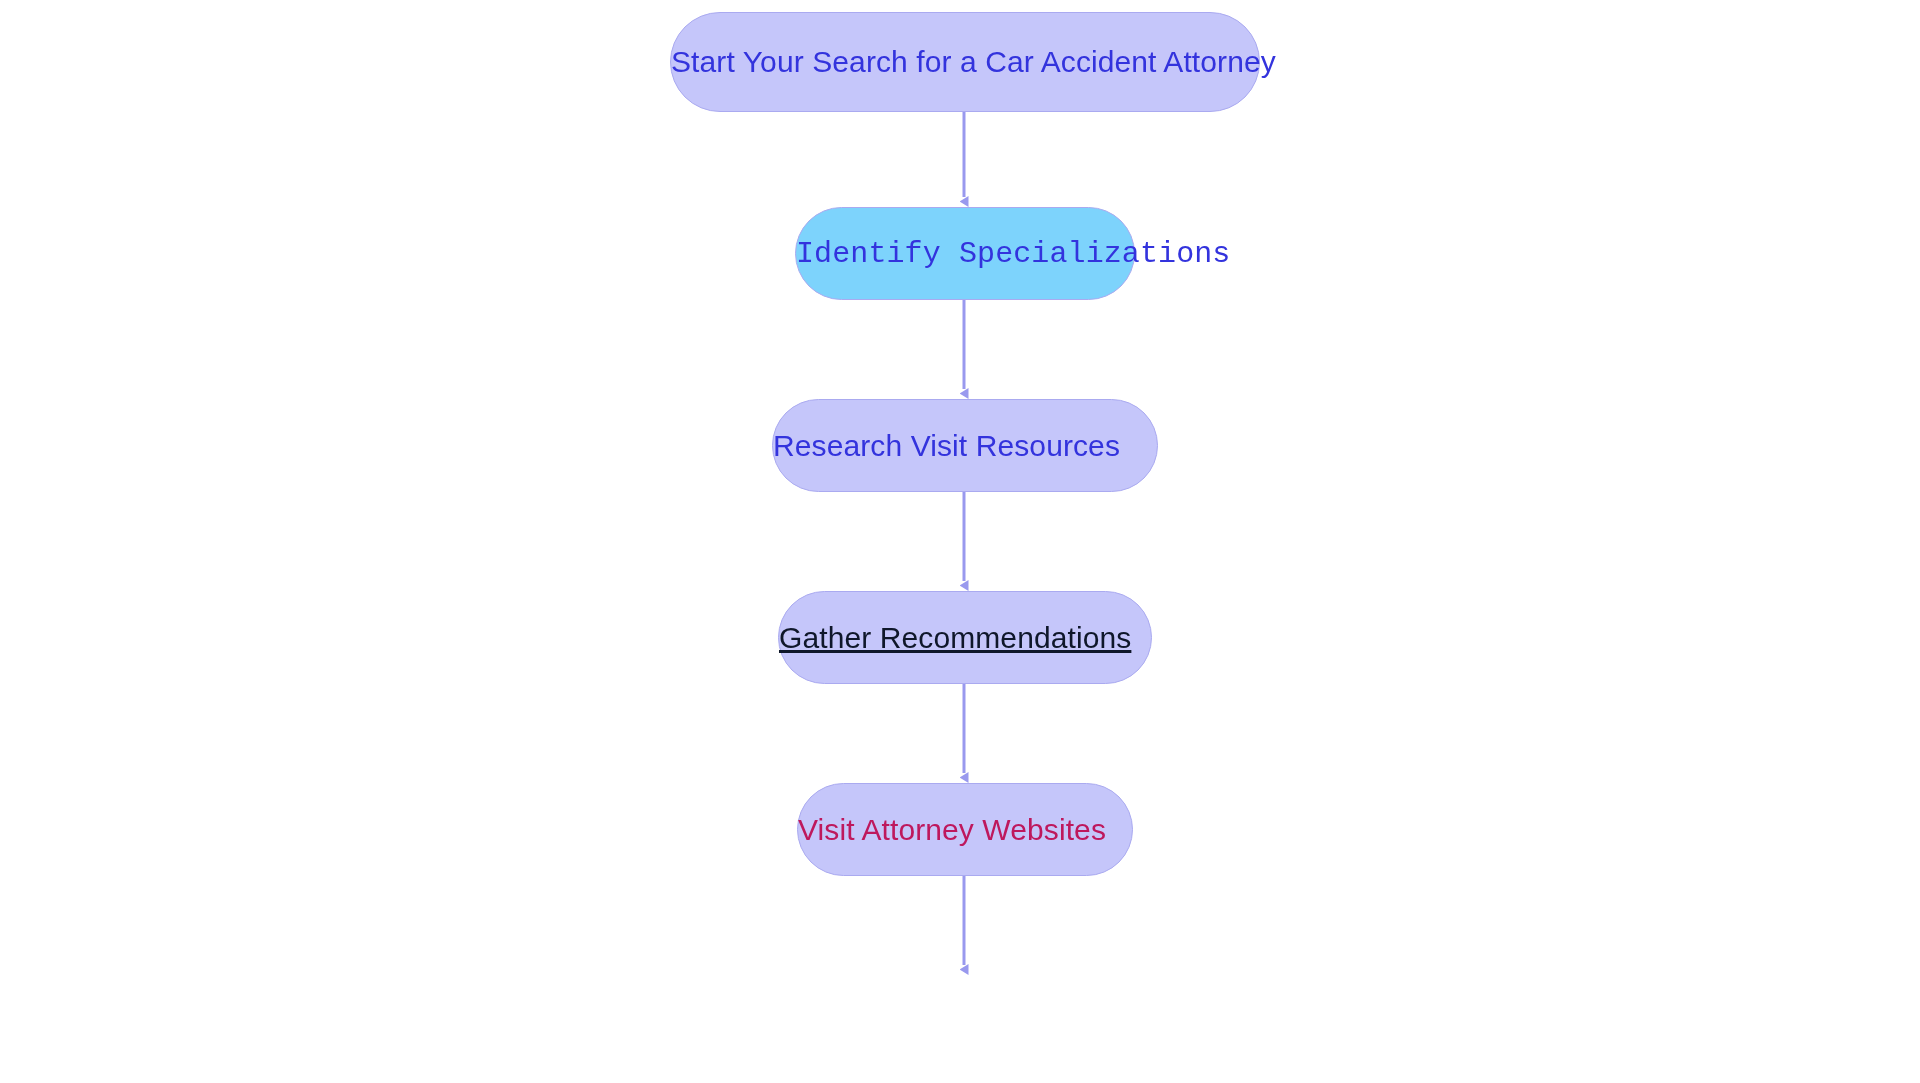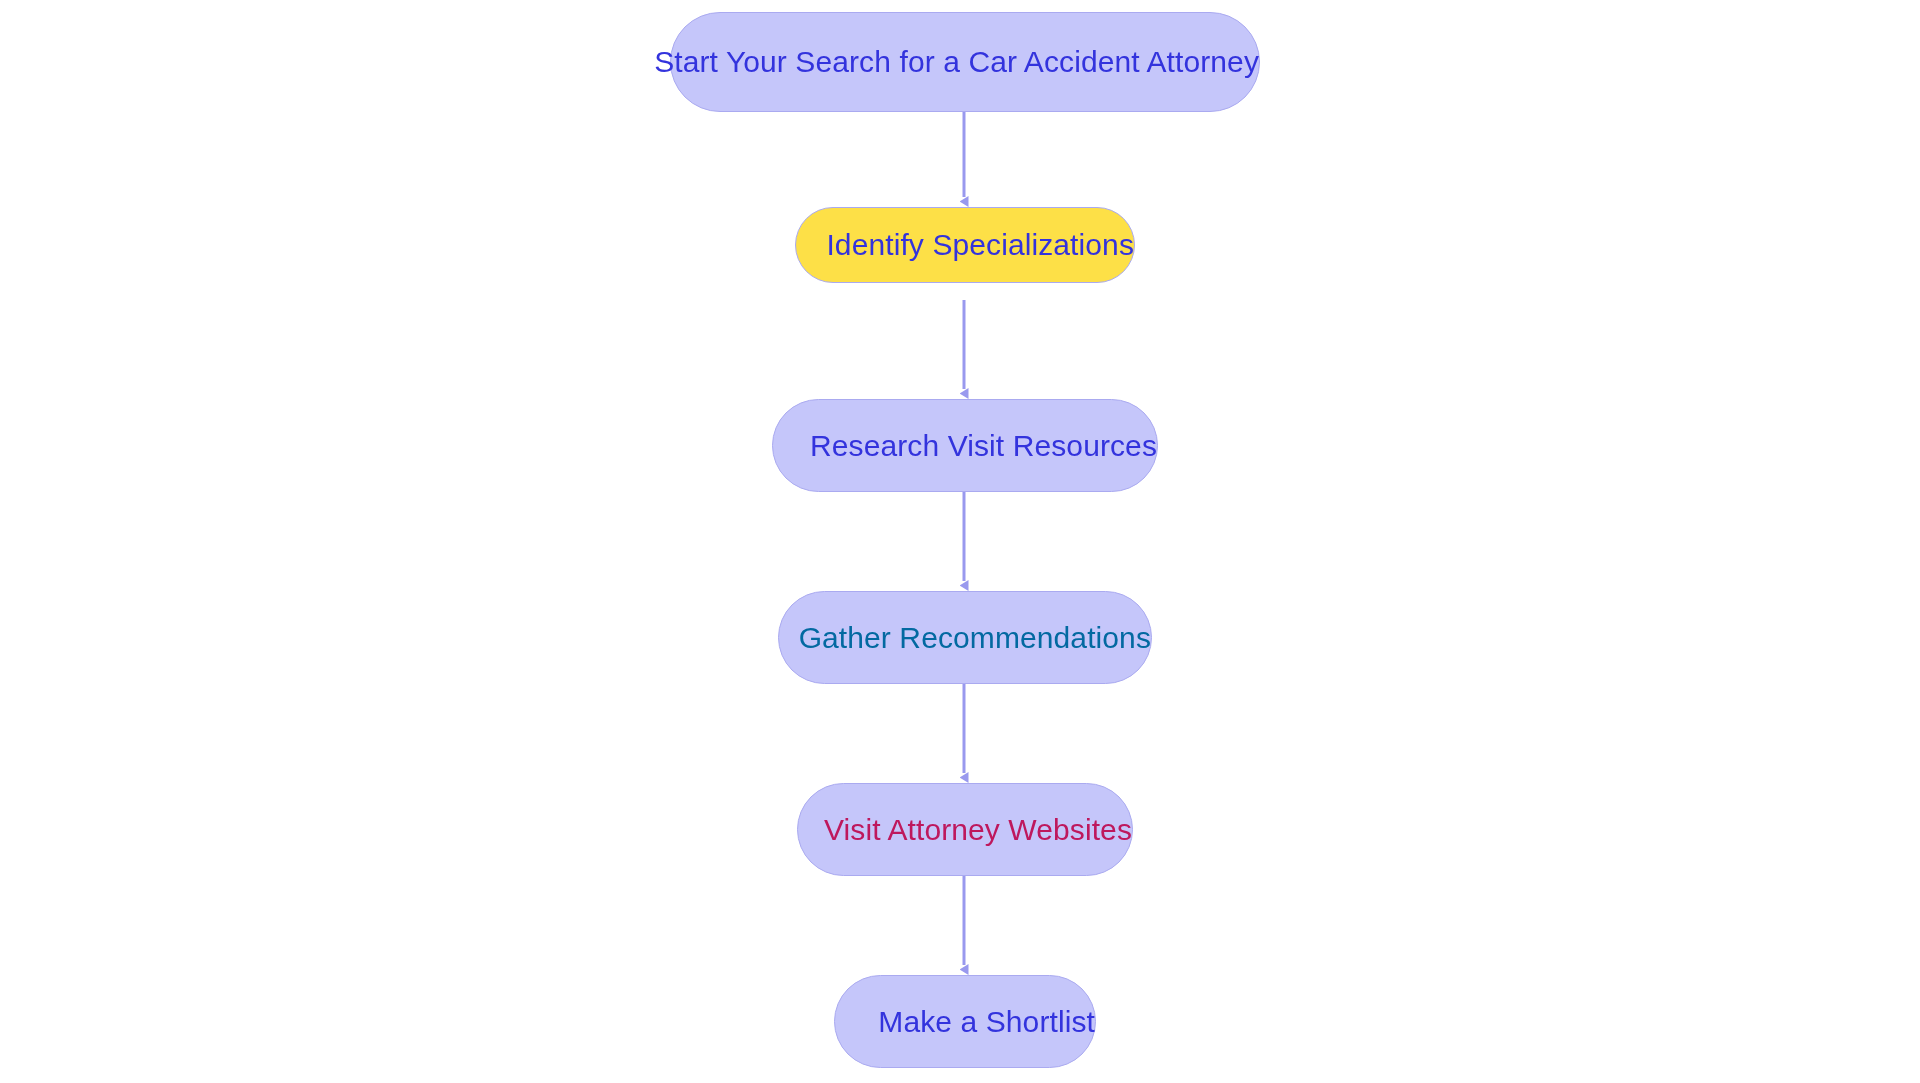--- a/index.html
+++ b/index.html
@@ -19,21 +19,21 @@
     width: 1920px;
     height: 1083px;
     background: #ffffff;
   }
 
   .flow-node {
     position: absolute;
     box-sizing: border-box;
     display: flex;
     align-items: center;
-    justify-content: flex-end;
+    justify-content: flex-start;
     background: #c5c6fa;
     border: 1px solid #aaaaf0;
     border-radius: 9999px;
     color: #3333dd;
     font-size: 30px;
     font-weight: 400;
     letter-spacing: 0.1px;
     line-height: 1;
     white-space: nowrap;
     -webkit-font-smoothing: antialiased;
@@ -73,33 +73,30 @@
       <line x1="964" y1="492" x2="964" y2="581" stroke="#9999ee" stroke-width="3" marker-end="url(#arrowhead)"></line>
       <line x1="964" y1="684" x2="964" y2="773" stroke="#9999ee" stroke-width="3" marker-end="url(#arrowhead)"></line>
       <line x1="964" y1="876" x2="964" y2="965" stroke="#9999ee" stroke-width="3" marker-end="url(#arrowhead)"></line>
     </g>
   </svg>
 
   <div class="flow-node" id="node-0" style="left: 670px; top: 12px; width: 590px; height: 100px; background: rgb(197, 198, 250); border-color: rgb(170, 170, 240); color: rgb(51, 51, 221);">
     <span class="flow-node-label" style="color: rgb(51, 51, 221);">Start Your Search for a Car Accident Attorney</span>
   </div>
 
-  <div class="flow-node" id="node-1" style="left: 795px; top: 207px; width: 340px; height: 76px; background: #fde047; border-color: rgb(170, 170, 240); color: rgb(51, 51, 221);">
+  <div class="flow-node" id="node-1" style="left: 795px; top: 207px; width: 340px; height: 93px; background: #7dd3fc; border-color: rgb(170, 170, 240); color: rgb(51, 51, 221); font-family: Liberation Mono, monospace;">
     <span class="flow-node-label" style="color: rgb(51, 51, 221);">Identify Specializations</span>
   </div>
 
   <div class="flow-node" id="node-2" style="left: 772px; top: 399px; width: 386px; height: 93px; background: rgb(197, 198, 250); border-color: rgb(170, 170, 240); color: rgb(51, 51, 221);">
     <span class="flow-node-label" style="color: rgb(51, 51, 221);">Research Visit Resources</span>
   </div>
 
   <div class="flow-node" id="node-3" style="left: 778px; top: 591px; width: 374px; height: 93px; background: rgb(197, 198, 250); border-color: rgb(170, 170, 240); color: rgb(51, 51, 221);">
-    <span class="flow-node-label" style="color: #0369a1;">Gather Recommendations</span>
+    <span class="flow-node-label" style="color: #0f172a; text-decoration: underline;">Gather Recommendations</span>
   </div>
 
   <div class="flow-node" id="node-4" style="left: 797px; top: 783px; width: 336px; height: 93px; background: rgb(197, 198, 250); border-color: rgb(170, 170, 240); color: rgb(51, 51, 221);">
     <span class="flow-node-label" style="color: #be185d;">Visit Attorney Websites</span>
   </div>
 
-  <div class="flow-node" id="node-5" style="left: 834px; top: 975px; width: 262px; height: 93px; background: rgb(197, 198, 250); border-color: rgb(170, 170, 240); color: rgb(51, 51, 221);">
-    <span class="flow-node-label" style="color: rgb(51, 51, 221);">Make a Shortlist</span>
-  </div>
 
 </div>
 
 </body></html>

